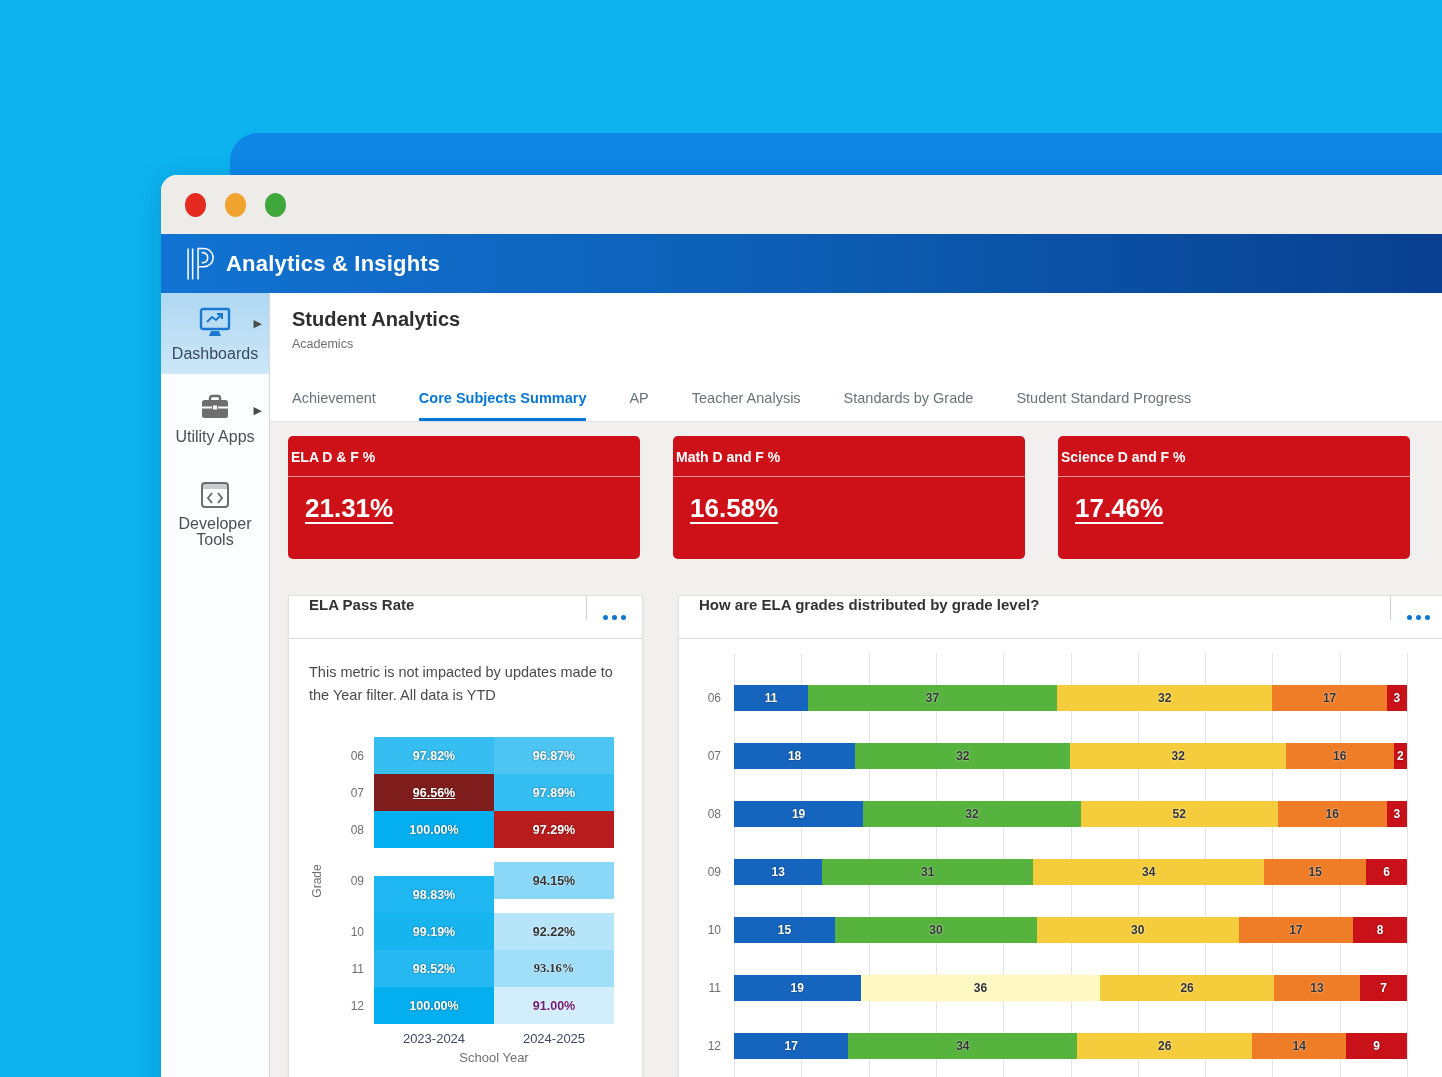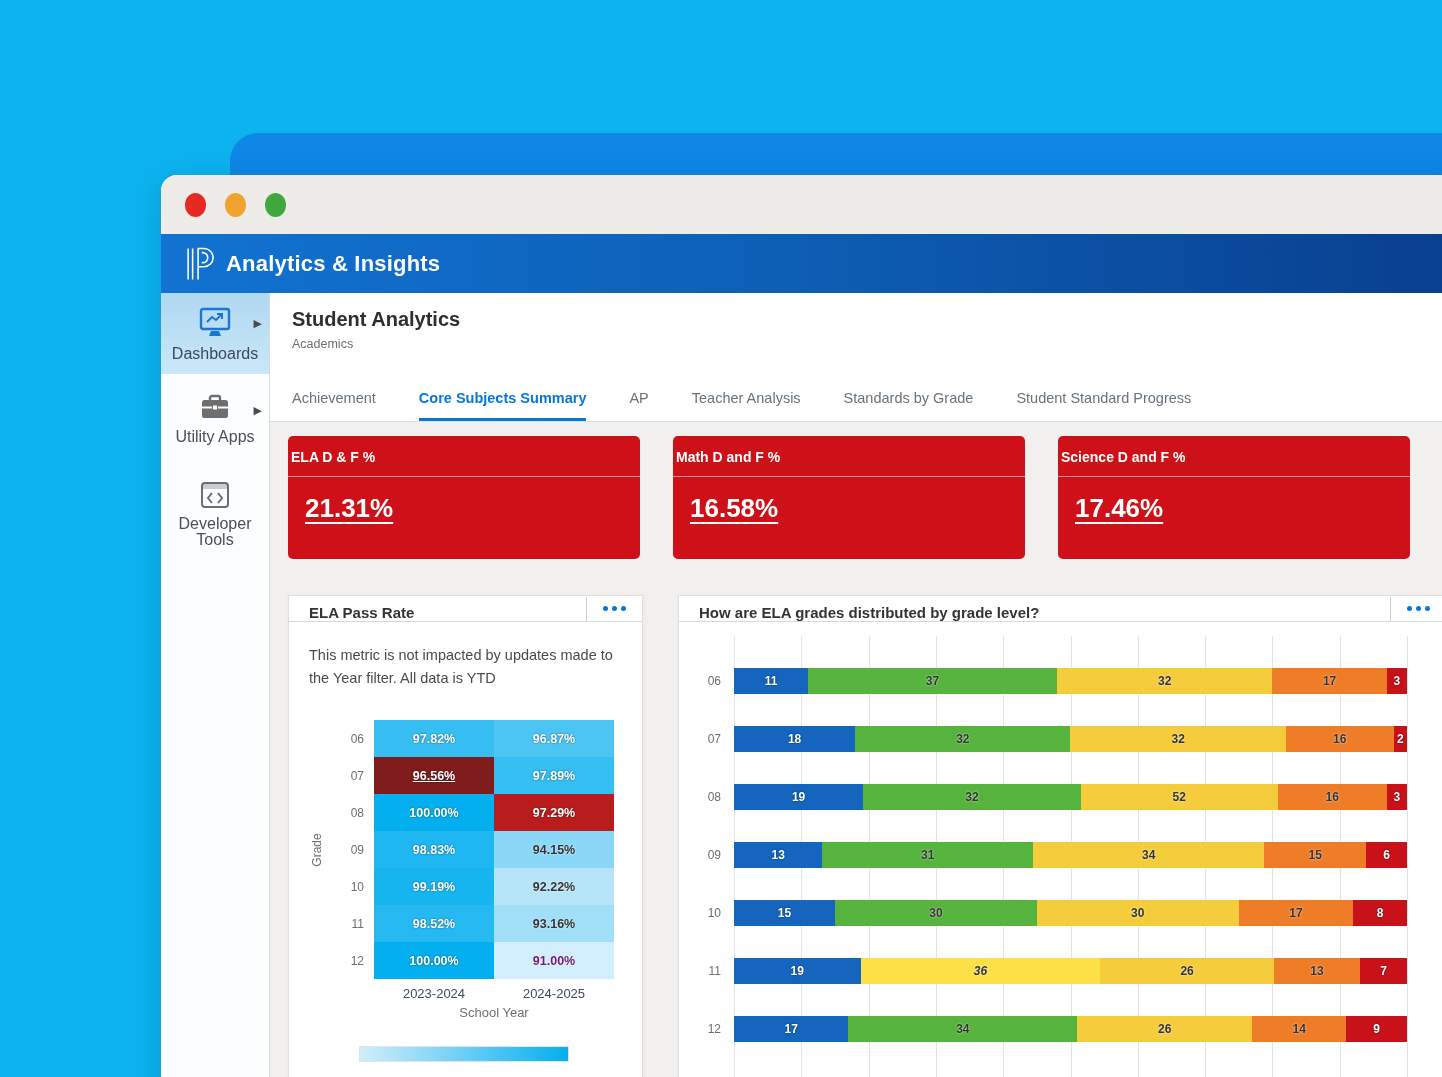--- a/index.html
+++ b/index.html
@@ -45,21 +45,21 @@
   .main { flex:1; padding:14px 25px 0 18px; min-height:0; }
 
   .kpi-row { display:flex; gap:33px; }
   .kpi-card { width:352px; height:123px; background:#CE1118; border-radius:5px; color:#fff; overflow:hidden; }
   .kpi-title { font-size:14px; font-weight:700; padding:13px 3px 11px; border-bottom:1px solid rgba(255,255,255,.55); }
   .kpi-value { display:inline-block; margin:16px 0 0 17px; font-size:26px; font-weight:700; color:#fff;
     text-decoration:underline; text-underline-offset:5px; cursor:pointer; }
 
   .widgets { display:flex; gap:35px; margin-top:36px; align-items:flex-start; }
   .card { background:#fff; border:1px solid #E0E0E0; box-shadow:0 1px 3px rgba(0,0,0,.06); }
-  .card-head { height:26px; display:flex; align-items:flex-end; border-bottom:1px solid #D9D9D9; }
+  .card-head { height:43px; display:flex; align-items:flex-start; border-bottom:1px solid #D9D9D9; }
   .card-title { font-size:15px; font-weight:700; color:#333; padding-left:20px; flex:1; white-space:nowrap; overflow:hidden; }
   .vsep { width:1px; height:24px; background:#CFCFCF; }
   .dots-btn { display:flex; gap:4px; padding:0 16px; align-items:center; height:100%; cursor:pointer; }
   .dots-btn i { width:5px; height:5px; border-radius:50%; background:#0C76CF; }
 
   .card-ela { width:355px; height:600px; }
   .ela-note { font-size:14.5px; color:#4A4A4A; line-height:23px; padding:22px 20px 0; }
 
   .hm-wrap { display:flex; margin:30px 0 0 18px; }
   .hm-grade-axis { width:20px; display:flex; align-items:center; justify-content:center; }
@@ -201,32 +201,32 @@
                       <div class="hm-cell" style="background: #7f1d1d; color: rgb(255, 255, 255); text-shadow: rgba(0, 0, 0, 0.55) 0px 0px 2px; text-decoration: underline;">96.56%</div>
                       <div class="hm-cell" style="background: rgb(52, 190, 242); color: rgb(255, 255, 255); text-shadow: rgba(0, 0, 0, 0.55) 0px 0px 2px;">97.89%</div>
                     </div>
                     <div class="hm-row">
                       <span class="hm-row-label">08</span>
                       <div class="hm-cell" style="background: rgb(4, 175, 239); color: rgb(255, 255, 255); text-shadow: rgba(0, 0, 0, 0.55) 0px 0px 2px;">100.00%</div>
                       <div class="hm-cell" style="background: #b91c1c; color: rgb(255, 255, 255); text-shadow: rgba(0, 0, 0, 0.55) 0px 0px 2px;">97.29%</div>
                     </div>
                     <div class="hm-row">
                       <span class="hm-row-label">09</span>
-                      <div class="hm-cell" style="background: rgb(31, 183, 241); color: rgb(255, 255, 255); text-shadow: rgba(0, 0, 0, 0.55) 0px 0px 2px;">98.83%</div>
+                      <div class="hm-cell" style="background: rgb(31, 183, 241); color: rgb(255, 255, 255); text-shadow: rgba(0, 0, 0, 0.55) 0px 0px 2px; margin-top: 28px;">98.83%</div>
                       <div class="hm-cell" style="background: rgb(138, 215, 247); color: rgb(51, 51, 51); text-shadow: rgba(255, 255, 255, 0.85) 0px 0px 2px;">94.15%</div>
                     </div>
                     <div class="hm-row">
                       <span class="hm-row-label">10</span>
                       <div class="hm-cell" style="background: rgb(23, 181, 240); color: rgb(255, 255, 255); text-shadow: rgba(0, 0, 0, 0.55) 0px 0px 2px;">99.19%</div>
                       <div class="hm-cell" style="background: rgb(182, 229, 249); color: rgb(51, 51, 51); text-shadow: rgba(255, 255, 255, 0.85) 0px 0px 2px;">92.22%</div>
                     </div>
                     <div class="hm-row">
                       <span class="hm-row-label">11</span>
                       <div class="hm-cell" style="background: rgb(38, 185, 241); color: rgb(255, 255, 255); text-shadow: rgba(0, 0, 0, 0.55) 0px 0px 2px;">98.52%</div>
-                      <div class="hm-cell" style="background: rgb(161, 222, 248); color: rgb(51, 51, 51); text-shadow: rgba(255, 255, 255, 0.85) 0px 0px 2px;">93.16%</div>
+                      <div class="hm-cell" style="background: rgb(161, 222, 248); color: rgb(51, 51, 51); text-shadow: rgba(255, 255, 255, 0.85) 0px 0px 2px; font-family: Liberation Serif, serif;">93.16%</div>
                     </div>
                     <div class="hm-row">
                       <span class="hm-row-label">12</span>
                       <div class="hm-cell" style="background: rgb(4, 175, 239); color: rgb(255, 255, 255); text-shadow: rgba(0, 0, 0, 0.55) 0px 0px 2px;">100.00%</div>
                       <div class="hm-cell" style="background: rgb(210, 237, 251); color: #701a75; text-shadow: rgba(255, 255, 255, 0.85) 0px 0px 2px;">91.00%</div>
                     </div>
                   </div>
               </div>
               <div class="hm-xlabels" id="hm-xlabels">
                   <span>2023-2024</span>
@@ -308,21 +308,21 @@
                         <div class="bar-seg seg-dark" style="width: 30%; background: rgb(86, 179, 61);">30</div>
                         <div class="bar-seg seg-dark" style="width: 30%; background: rgb(245, 205, 60);">30</div>
                         <div class="bar-seg seg-dark" style="width: 17%; background: rgb(239, 125, 40);">17</div>
                         <div class="bar-seg seg-light" style="width: 8%; background: rgb(201, 17, 26);">8</div>
                       </div>
                     </div>
                     <div class="bar-row">
                       <span class="bar-cat">11</span>
                       <div class="bar-track">
                         <div class="bar-seg seg-light" style="width: 18.8119%; background: rgb(21, 101, 191);">19</div>
-                        <div class="bar-seg seg-dark" style="width: 35.6436%; background: #fde047; font-style: italic;">36</div>
+                        <div class="bar-seg seg-dark" style="width: 35.6436%; background: #fef9c3;">36</div>
                         <div class="bar-seg seg-dark" style="width: 25.7426%; background: rgb(245, 205, 60);">26</div>
                         <div class="bar-seg seg-dark" style="width: 12.8713%; background: rgb(239, 125, 40);">13</div>
                         <div class="bar-seg seg-light" style="width: 6.93069%; background: rgb(201, 17, 26);">7</div>
                       </div>
                     </div>
                     <div class="bar-row">
                       <span class="bar-cat">12</span>
                       <div class="bar-track">
                         <div class="bar-seg seg-light" style="width: 17%; background: rgb(21, 101, 191);">17</div>
                         <div class="bar-seg seg-dark" style="width: 34%; background: rgb(86, 179, 61);">34</div>

